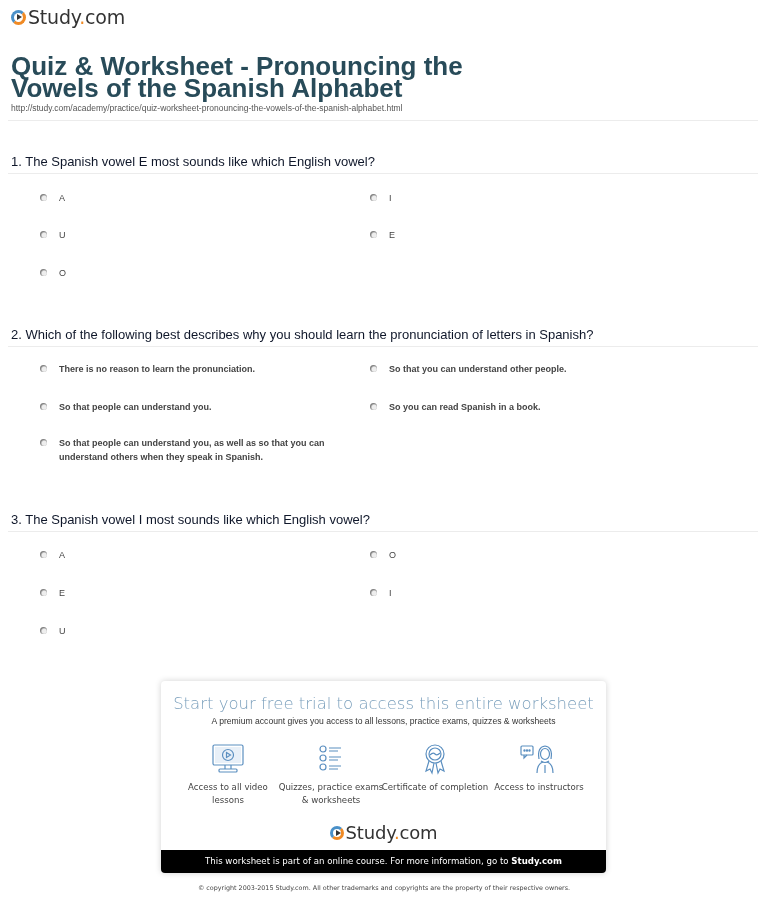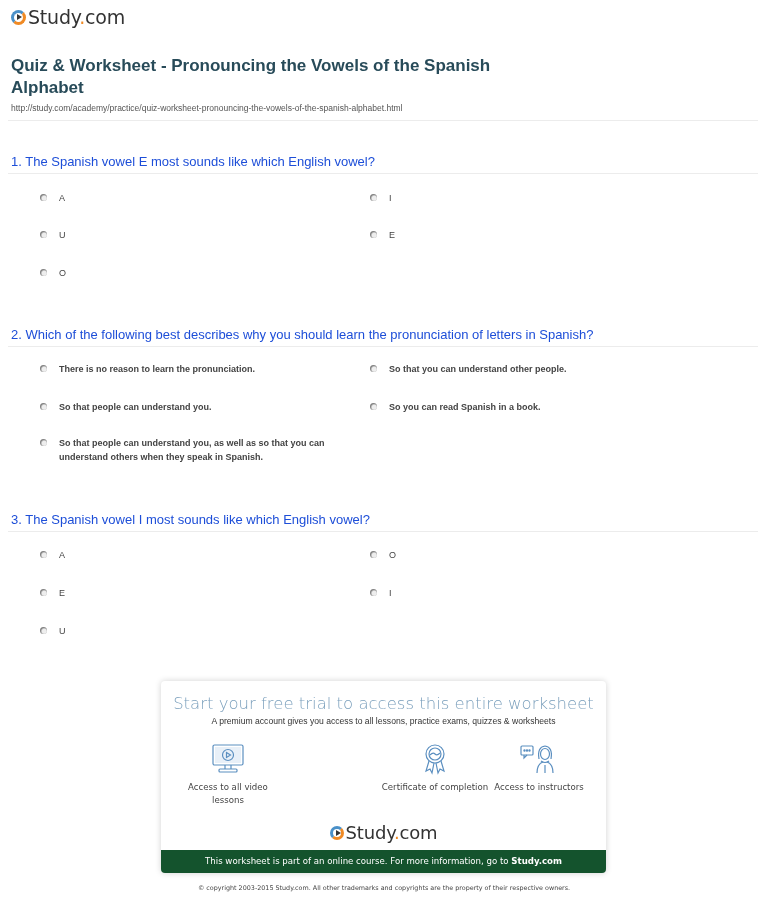--- a/index.html
+++ b/index.html
@@ -5,40 +5,40 @@
   * { box-sizing: border-box; margin: 0; padding: 0; }
   html, body { width: 768px; height: 922px; background: #ffffff; overflow: hidden; }
   body { position: relative; font-family: "Liberation Sans", sans-serif; color: #333; }
 
   .logo { position: absolute; left: 11px; top: 6px; display: flex; align-items: center; }
   .logo-mark { width: 15px; height: 15px; border-radius: 50%; border: 3px solid #4a90c8; border-right-color: #f08a24; border-bottom-color: #f08a24; position: relative; margin-right: 2px; }
   .logo-mark::after { content: ""; position: absolute; left: 3px; top: 1.5px; border-left: 5px solid #333; border-top: 3px solid transparent; border-bottom: 3px solid transparent; }
   .logo-text { font-size: 19px; color: #333; letter-spacing: -0.2px; font-family: "DejaVu Sans", sans-serif; }
   .logo-text .dot { color: #f08a24; }
 
-  .page-title { position: absolute; left: 11px; top: 55px; width: 520px; font-size: 17px; line-height: 22px; font-weight: bold; color: #284b59; }
+  .page-title { position: absolute; left: 11px; top: 55px; width: 520px; font-size: 26px; line-height: 22px; font-weight: bold; color: #284b59; }
   .page-url { position: absolute; left: 11px; top: 103px; font-size: 8.5px; color: #555; }
   .divider { position: absolute; left: 8px; width: 750px; height: 1px; background: #ececec; }
 
-  .q-title { position: absolute; left: 11px; font-size: 13px; color: #1d4ed8; }
+  .q-title { position: absolute; left: 11px; font-size: 13px; color: #0f172a; }
   .opt { position: absolute; display: flex; align-items: flex-start; font-size: 9px; color: #444; }
   .opt .radio { width: 7px; height: 7px; border-radius: 50%; background: radial-gradient(circle at 60% 60%, #eee 0 35%, #888 60%, #444 100%); margin-right: 12px; margin-top: 1px; flex: none; }
   .opt.q2 { font-family: "Liberation Sans", sans-serif; font-weight: bold; font-size: 9px; color: #444; line-height: 14px; }
   .opt.q2 .radio { margin-top: 3px; }
 
   .cta { position: absolute; left: 161px; top: 681px; width: 445px; height: 192px; background: #fff; border-radius: 4px; box-shadow: 0 0 6px rgba(0,0,0,0.18); overflow: hidden; }
   .cta-title { position: absolute; left: 0; right: 0; top: 13px; text-align: center; font-size: 16.5px; color: #7a9fbc; font-family: "DejaVu Sans", sans-serif; font-weight: 300; }
   .cta-sub { position: absolute; left: 0; right: 0; top: 35px; text-align: center; font-size: 8.6px; color: #333; font-family: Liberation Sans, sans-serif; }
   .feature { position: absolute; top: 62px; width: 110px; text-align: center; }
   .feature svg { display: block; margin: 0 auto; }
   .feature-label { margin-top: 6px; font-size: 8.6px; line-height: 13px; color: #444; font-family: "DejaVu Sans", sans-serif; }
   .cta-logo { position: absolute; left: 0; right: 0; top: 141px; display: flex; justify-content: center; align-items: center; }
   .cta-logo .logo-mark { width: 14px; height: 14px; }
   .cta-logo .logo-text { font-size: 18px; }
-  .cta-bar { position: absolute; left: 0; right: 0; bottom: 0; height: 23px; background: #14532d; color: #fff; font-size: 8.6px; text-align: center; line-height: 23px; font-family: "DejaVu Sans", sans-serif; }
+  .cta-bar { position: absolute; left: 0; right: 0; bottom: 0; height: 23px; background: #000000; color: #fff; font-size: 8.6px; text-align: center; line-height: 23px; font-family: "DejaVu Sans", sans-serif; }
   .cta-bar b { font-weight: bold; }
 
   .copyright { position: absolute; left: 0; width: 768px; top: 884px; text-align: center; font-size: 6.4px; color: #444; line-height: 9px; font-family: "DejaVu Sans", sans-serif; }
 </style>
 </head>
 <body>
 
 <div class="logo">
   <span class="logo-mark"></span>
   <span class="logo-text"><span>Study</span><span class="dot">.</span><span>com</span></span>
@@ -126,20 +126,31 @@
       <rect x="2" y="2" width="30" height="20" rx="1.5"></rect>
       <rect x="4" y="4" width="26" height="16" fill="#e8f0f8" stroke="none"></rect>
       <circle cx="17" cy="12" r="5.5"></circle>
       <path d="M15.5 9.5 L19.5 12 L15.5 14.5 Z"></path>
       <path d="M14 22 L14 26 M20 22 L20 26"></path>
       <rect x="8" y="26" width="18" height="3" rx="1"></rect>
     </svg>
     <div class="feature-label">Access to all video lessons</div>
   </div>
 
+  <div class="feature" style="left:115px;">
+    <svg width="34" height="32" viewBox="0 0 34 32" fill="none" stroke="#5b8fc0" stroke-width="1.2">
+      <circle cx="9" cy="6" r="3"></circle>
+        <path d="M15 5 L27 5 M15 8 L24 8"></path>
+      <circle cx="9" cy="15" r="3"></circle>
+        <path d="M15 14 L27 14 M15 17 L24 17"></path>
+      <circle cx="9" cy="24" r="3"></circle>
+        <path d="M15 23 L27 23 M15 26 L24 26"></path>
+    </svg>
+    <div class="feature-label">Quizzes, practice exams &amp; worksheets</div>
+  </div>
 
   <div class="feature" style="left:219px;">
     <svg width="34" height="32" viewBox="0 0 34 32" fill="none" stroke="#5b8fc0" stroke-width="1.2">
       <circle cx="17" cy="11" r="9"></circle>
       <circle cx="17" cy="11" r="6"></circle>
       <path d="M12 12 Q15 9 17 11 T22 10"></path>
       <path d="M11 18 L8 28 L12 26 L14 30 L16 20"></path>
       <path d="M23 18 L26 28 L22 26 L20 30 L18 20"></path>
     </svg>
     <div class="feature-label">Certificate of completion</div>

